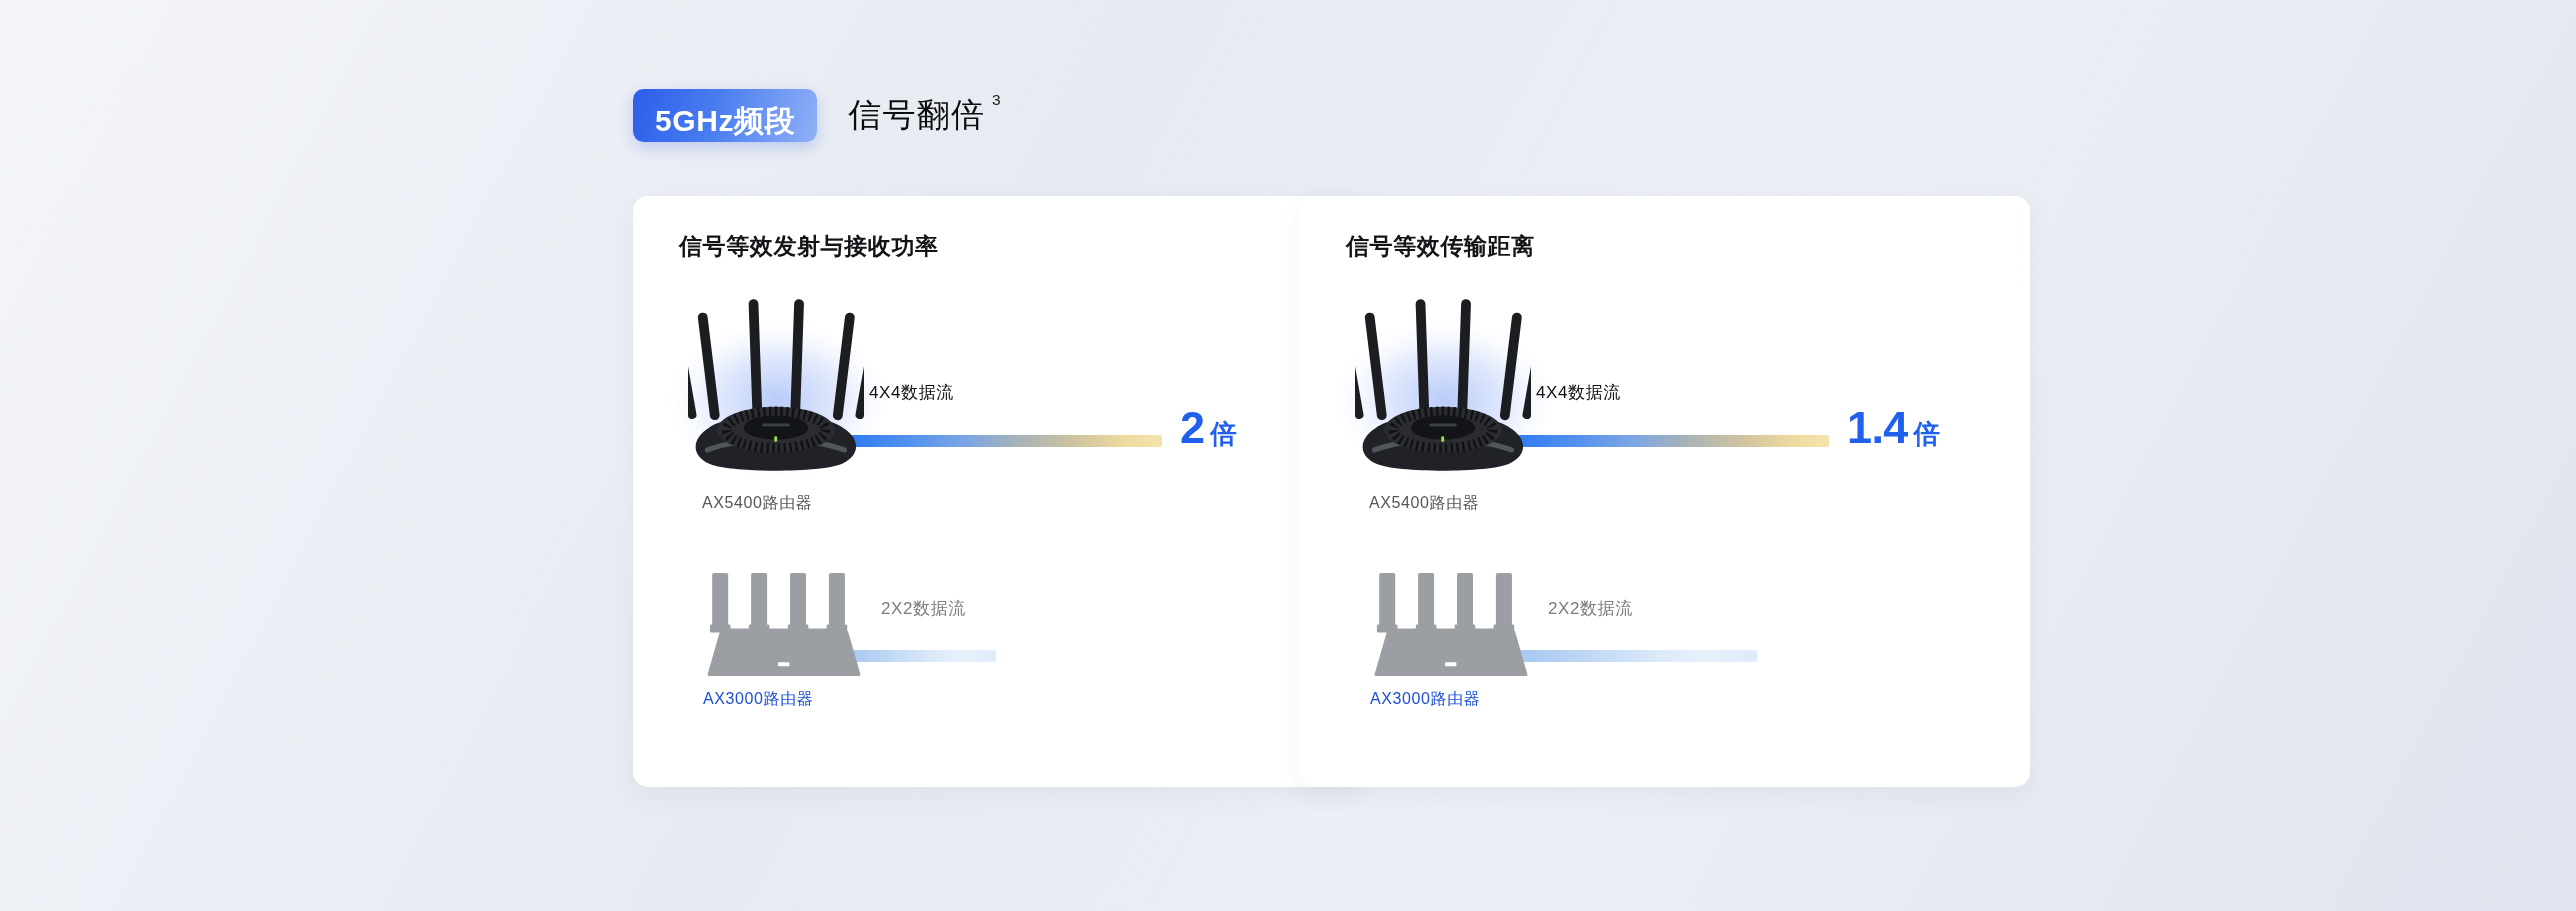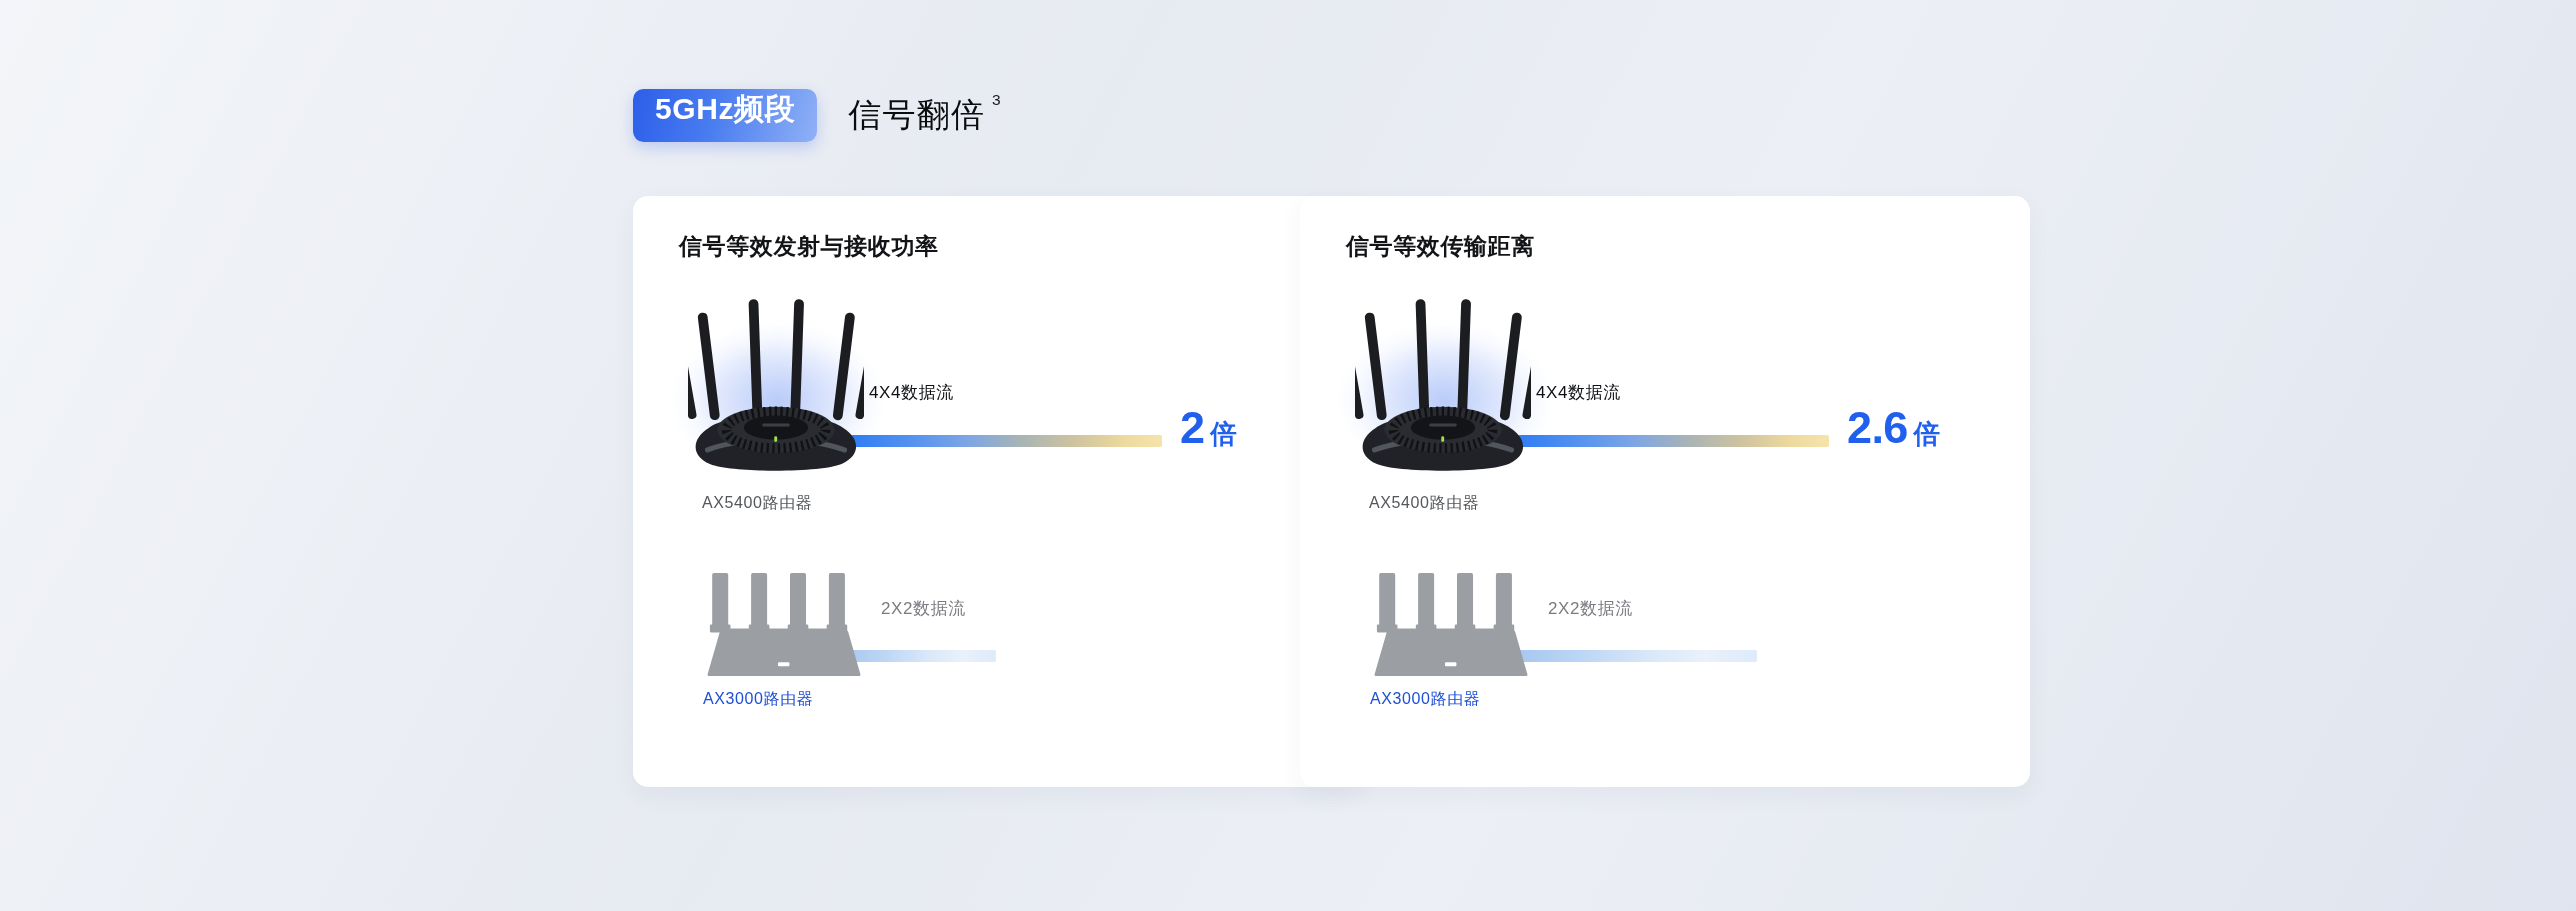--- a/index.html
+++ b/index.html
@@ -10,21 +10,21 @@
     background:linear-gradient(118deg, #f3f5f9 0%, #e6eaf1 38%, #eceff5 62%, #dfe4ee 100%);
     overflow:hidden;
   }
 
   
   .hero { position:absolute; left:633px; top:89px; display:flex; align-items:center; }
   .badge {
     height:53px; padding:0 22px; border-radius:10.4px;
     background:linear-gradient(105deg, #2c5ee9 0%, #4a7df0 45%, #90b1f6 100%);
     color:#ffffff; font-size:30px; font-weight:700; letter-spacing:0.6px;
-    display:flex; align-items:flex-start; justify-content:center;
+    display:flex; align-items:flex-end; justify-content:center;
     box-shadow:0 5.8px 15px rgba(54,98,230,0.25);
   }
   .hero-title { margin-left:31px; font-size:33px; font-weight:400; color:#0b0c0e; letter-spacing:1.2px; }
   .hero-sup { font-size:15.5px; font-weight:400; color:#17181a; margin-left:7px; transform:translateY(-16px); }
 
   
   .panel-card {
     position:absolute; top:196px; width:730px; height:591px;
     background:#ffffff; border-radius:15px;
     box-shadow:0 8px 25px rgba(40,60,100,0.05);
@@ -161,21 +161,21 @@
       <ellipse cx="153" cy="229" rx="102" ry="40" fill="#2a2c31"></ellipse>
       <ellipse cx="153" cy="229" rx="86" ry="32" fill="none" stroke="#101114" stroke-width="17" stroke-dasharray="4 6"></ellipse>
       <ellipse cx="153" cy="225" rx="56" ry="21" fill="#131417"></ellipse>
       <rect x="129" y="218" width="48" height="5" rx="2.5" fill="#3c4046"></rect>
       <rect x="150" y="240" width="5" height="10" rx="2.5" fill="#9fe04a"></rect>
     </svg>
   </div>
 
   <span class="stream-label stream-top">4X4数据流</span>
   <div class="multiplier">
-    <span class="num">2.6</span>
+    <span class="num">1.4</span>
     <span class="unit">倍</span>
   </div>
   <span class="product-label name-top">AX5400路由器</span>
 
   <div class="router-ref">
     <svg viewBox="0 0 295 180" aria-hidden="true">
       <g fill="#9b9fa4">
         <rect x="22" y="0" width="28" height="100" rx="3"></rect>
         <rect x="90" y="0" width="28" height="100" rx="3"></rect>
         <rect x="158" y="0" width="28" height="100" rx="3"></rect>

